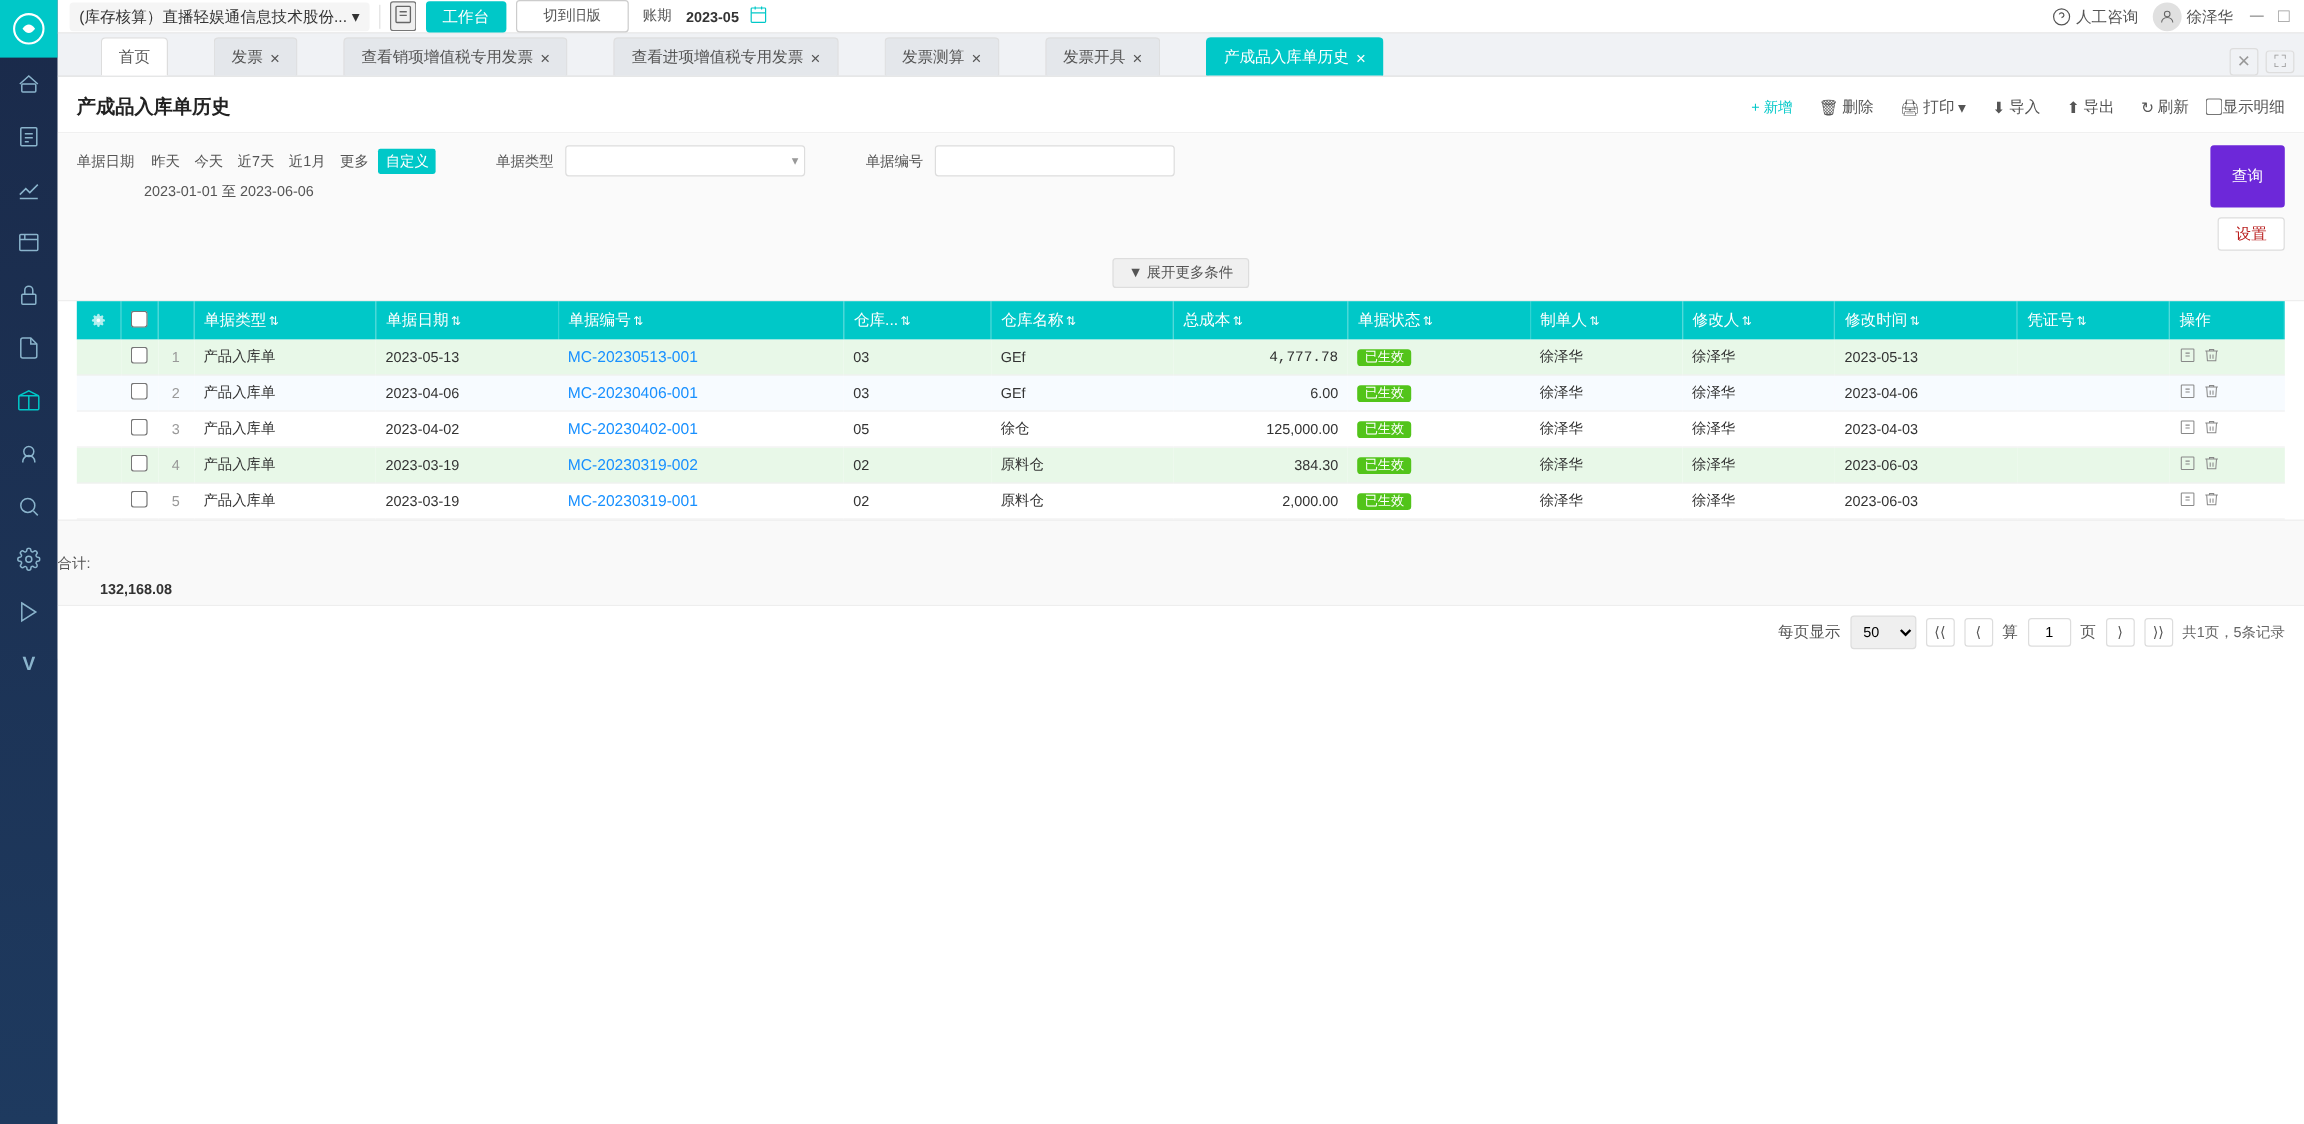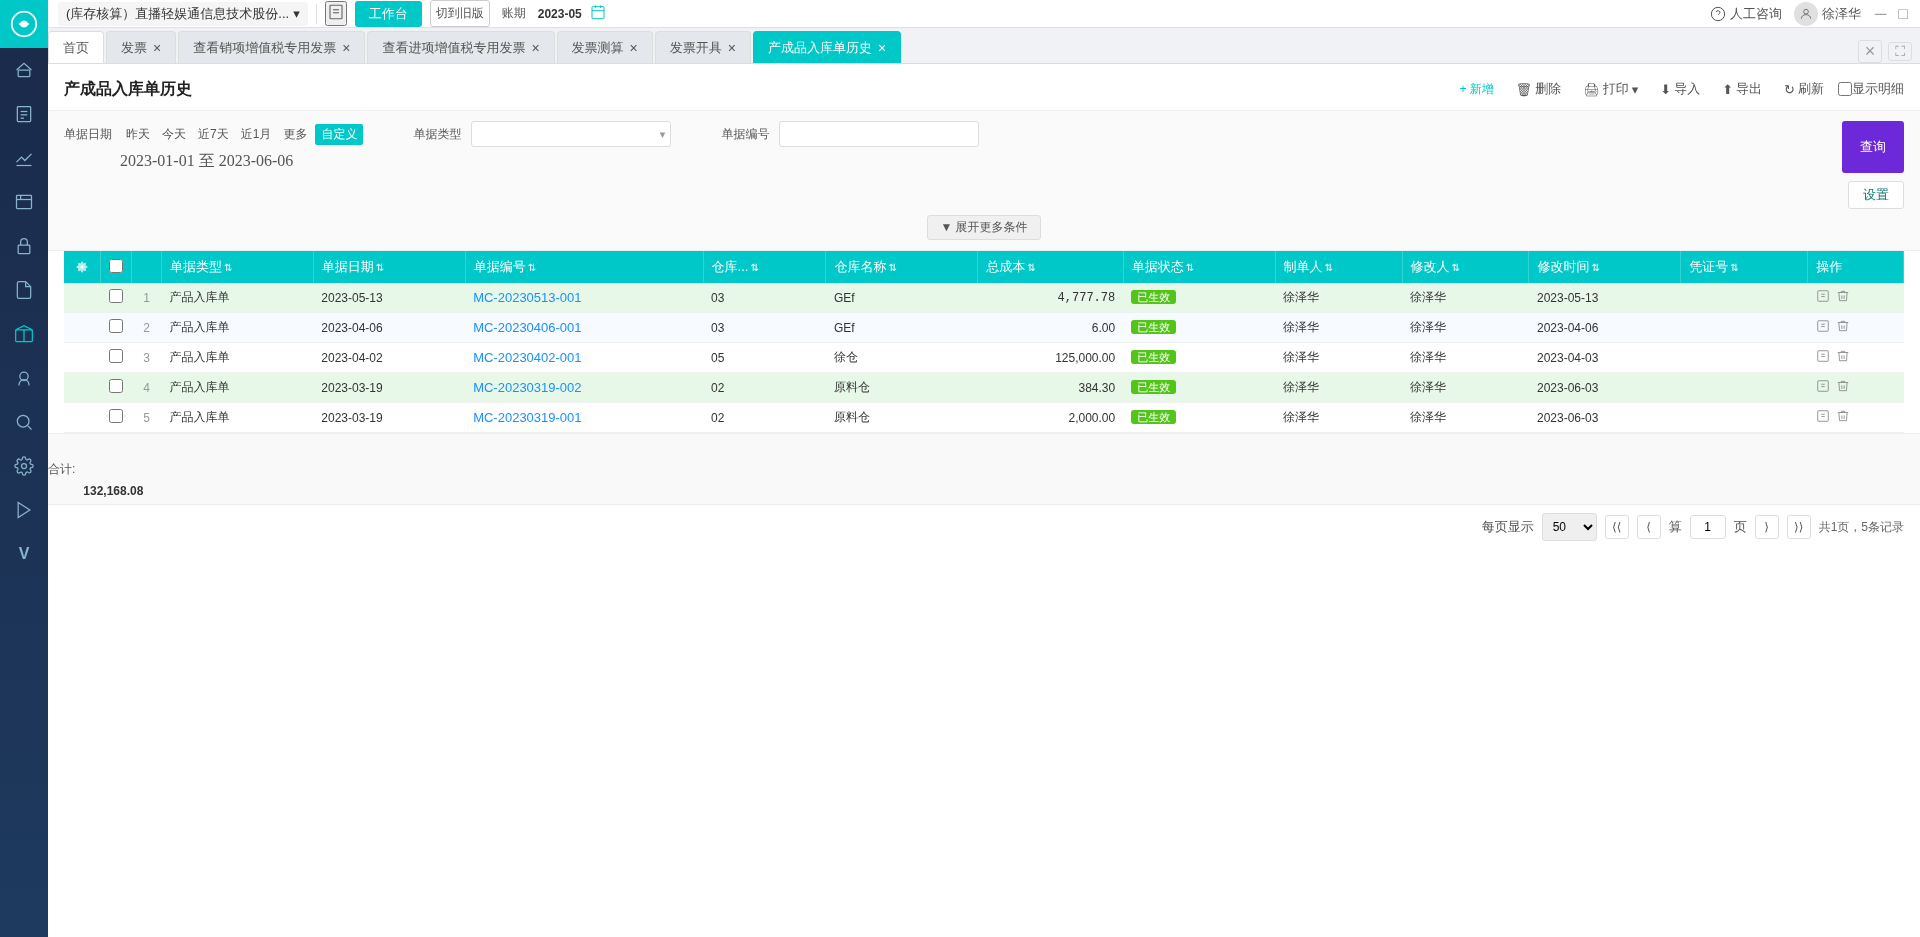--- a/index.html
+++ b/index.html
@@ -15,55 +15,55 @@
 
     
     .main { flex: 1; display: flex; flex-direction: column; overflow: hidden; }
 
     
     .topbar { height: 28px; background: #fff; border-bottom: 1px solid #e0e0e0; display: flex; align-items: center; padding: 0 10px; gap: 8px; }
     .topbar-company { font-size: 12px; color: #333; display: flex; align-items: center; gap: 4px; background: #f5f5f5; padding: 3px 8px; border-radius: 3px; }
     .topbar-divider { width: 1px; height: 20px; background: #e0e0e0; }
     .topbar-doc-icon { color: #666; cursor: pointer; }
     .btn-workbench { background: #00c8c8; color: #fff; border: none; border-radius: 3px; padding: 4px 14px; cursor: pointer; font-size: 13px; }
-    .btn-back { background: #fff; border: 1px solid #ccc; border-radius: 3px; padding: 4px 5px; cursor: pointer; font-size: 12px; color: #555; }
+    .btn-back { background: #fff; border: 1px solid #ccc; border-radius: 3px; padding: 4px 22px; cursor: pointer; font-size: 12px; color: #555; }
     .topbar-right { margin-left: auto; display: flex; align-items: center; gap: 12px; font-size: 12px; color: #555; }
     .topbar-user { display: flex; align-items: center; gap: 4px; cursor: pointer; }
     .user-avatar { width: 24px; height: 24px; background: #e0e0e0; border-radius: 50%; display: flex; align-items: center; justify-content: center; font-size: 10px; color: #666; }
 
     
     .tabs-bar { height: 36px; background: #f0f2f5; display: flex; align-items: flex-end; padding-left: 0; border-bottom: 1px solid #ddd; }
-    .tab { height: 32px; padding: 0 14px; display: flex; align-items: center; gap: 6px; background: #e4e7eb; border: 1px solid #ddd; border-bottom: none; border-radius: 4px 4px 0 0; cursor: pointer; font-size: 12px; color: #555; margin-right: 2px; white-space: nowrap; }
+    .tab { height: 32px; padding: 0 14px; display: flex; align-items: center; gap: 6px; background: #e4e7eb; border: 1px solid #ddd; border-bottom: none; border-radius: 4px 4px 0 0; cursor: pointer; font-size: 12px; color: #555; margin-right: 2px; white-space: nowrap; margin-left: 36px; }
     .tab.active { background: #00c8c8; color: #fff; border-color: #00c8c8; }
     .tab-close { font-size: 14px; line-height: 1; cursor: pointer; }
     .tab-home { background: #fff; }
 
     
     .content { flex: 1; background: #fff; overflow-y: auto; padding: 0; }
 
     
     .page-header { display: flex; align-items: center; justify-content: space-between; padding: 12px 16px 8px; border-bottom: 1px solid #f0f0f0; }
     .page-title { font-size: 16px; font-weight: bold; color: #222; }
     .header-actions { display: flex; align-items: center; gap: 6px; }
     .btn-action { background: #fff; border: none; color: #555; cursor: pointer; font-size: 12px; display: flex; align-items: center; gap: 3px; padding: 4px 8px; border-radius: 3px; }
 
     
     .filter-area { padding: 10px 16px; background: #fafafa; border-bottom: 1px solid #eee; }
     .filter-row { display: flex; align-items: center; gap: 10px; flex-wrap: wrap; }
     .filter-label { font-size: 12px; color: #555; white-space: nowrap; }
     .filter-date-links { display: flex; gap: 4px; }
     .date-link { font-size: 12px; color: #555; cursor: pointer; padding: 2px 4px; border-radius: 2px; }
     .date-link.custom { background: #00c8c8; color: #fff; padding: 2px 6px; border-radius: 2px; }
-    .filter-date-range { font-size: 16px; color: #555; margin-left: 4px; font-family: Liberation Serif, serif; }
+    .filter-date-range { font-size: 12px; color: #555; margin-left: 4px; }
     .filter-input { border: 1px solid #ddd; border-radius: 3px; padding: 3px 8px; font-size: 12px; height: 26px; color: #333; outline: none; }
     .filter-select { border: 1px solid #ddd; border-radius: 3px; padding: 3px 20px 3px 8px; font-size: 12px; height: 26px; color: #333; background: #fff; outline: none; appearance: none; width: 200px; }
     .select-wrapper { position: relative; display: inline-block; }
     .select-wrapper::after { content: '▾'; position: absolute; right: 6px; top: 50%; transform: translateY(-50%); color: #999; pointer-events: none; font-size: 11px; }
     .btn-query { background: #6d28d9; color: #fff; border: none; border-radius: 3px; padding: 4px 18px; font-size: 13px; cursor: pointer; height: 52px; }
-    .btn-settings { background: #fff; border: 1px solid #ddd; border-radius: 3px; padding: 4px 14px; font-size: 13px; cursor: pointer; color: #0f766e; height: 28px; margin-top: 4px; display: block; }
+    .btn-settings { background: #fff; border: 1px solid #ddd; border-radius: 3px; padding: 4px 14px; font-size: 13px; cursor: pointer; color: #b91c1c; height: 28px; margin-top: 4px; display: block; }
     .expand-btn { background: #f0f0f0; border: 1px solid #ddd; border-radius: 3px; padding: 3px 12px; font-size: 12px; cursor: pointer; color: #555; margin: 0 auto; display: block; margin-top: 6px; }
 
     
     .table-wrapper { padding: 0 16px; }
     table { width: 100%; border-collapse: collapse; }
     thead tr { background: #00c8c8; }
     thead th { color: #fff; font-size: 12px; padding: 6px 8px; text-align: left; white-space: nowrap; border-right: 1px solid rgba(255,255,255,0.2); font-weight: normal; cursor: pointer; }
     thead th .sort-icon { font-size: 10px; margin-left: 2px; }
     tbody tr { border-bottom: 1px solid #f0f0f0; }
     tbody tr:nth-child(odd) { background: #fff; }

